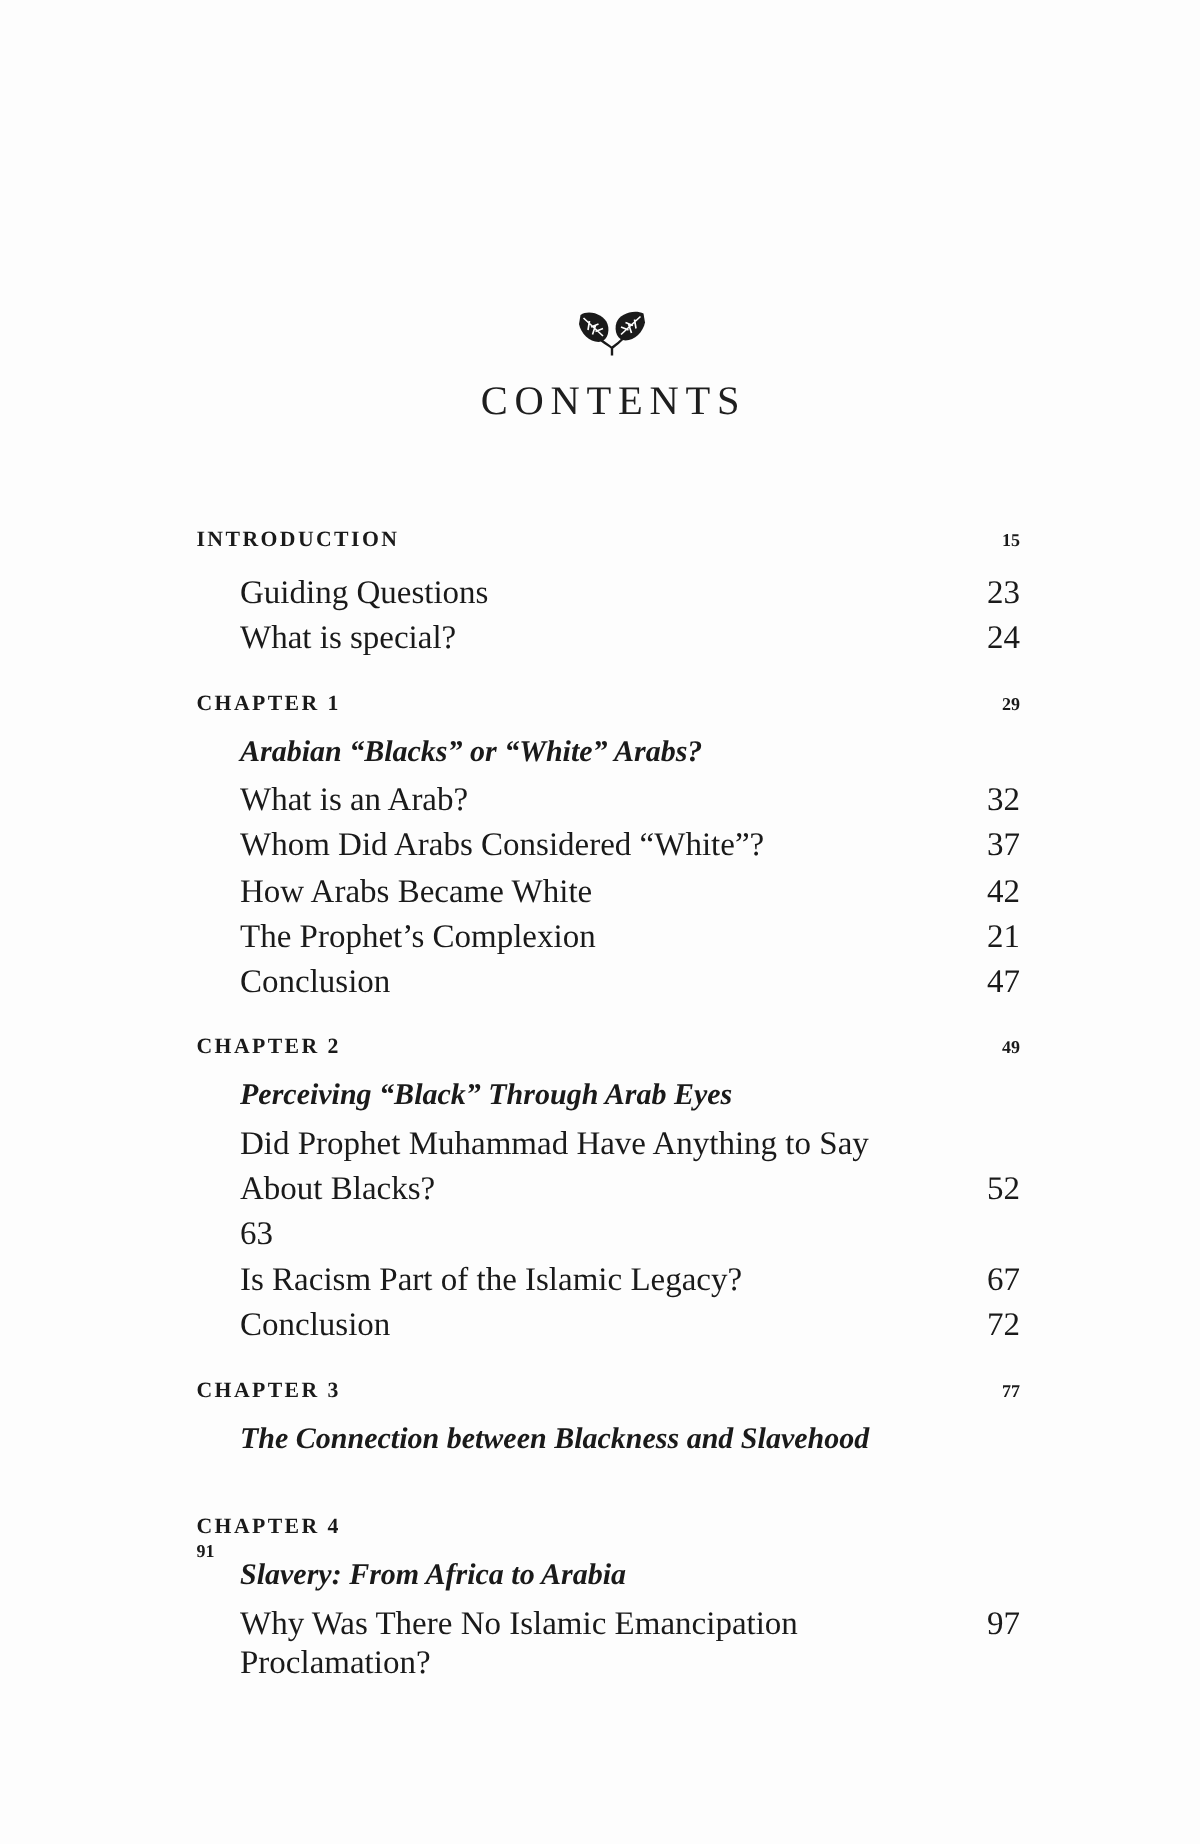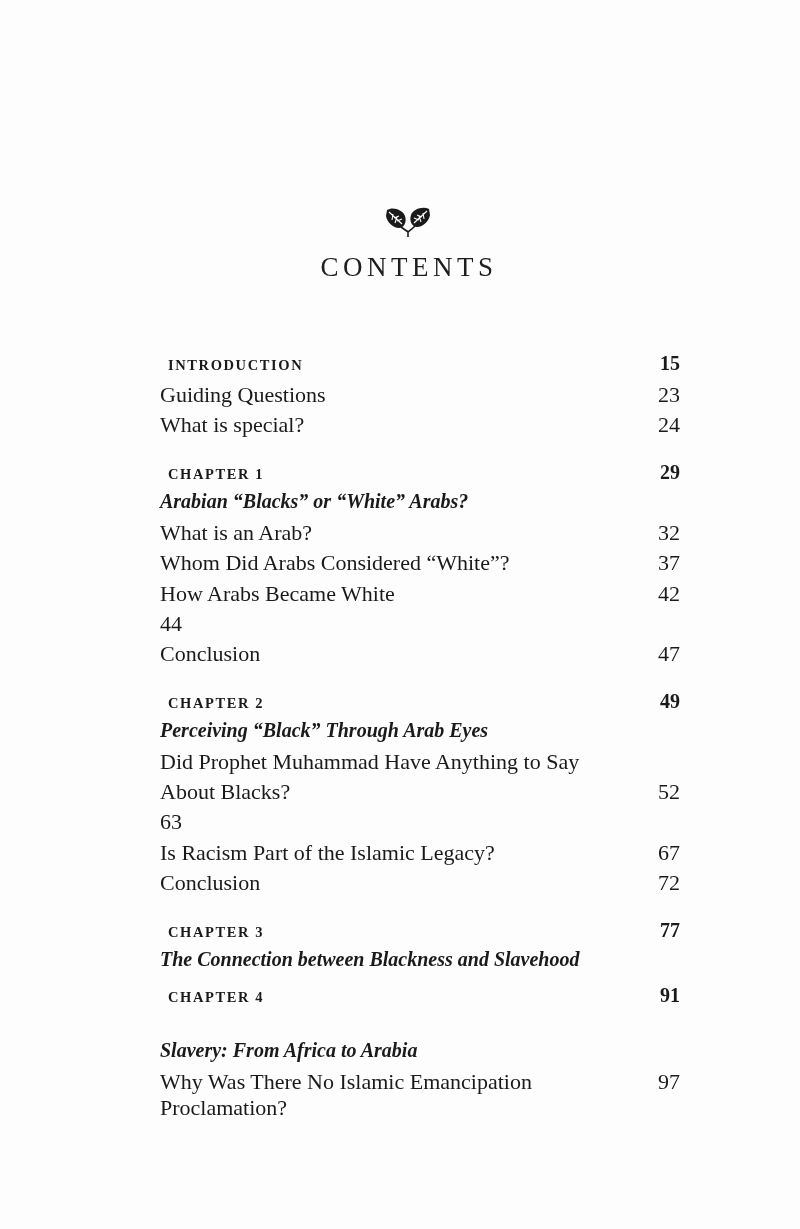--- a/index.html
+++ b/index.html
@@ -21,23 +21,23 @@
     font-size: 27px; letter-spacing: 4.5px;
     color: #1e1e1e;
   }
   .toc { position: absolute; left: 131px; width: 549px; top: 352px; }
   .row {
     position: absolute; left: 0; right: 0;
     display: flex; justify-content: space-between; align-items: baseline;
     height: 30px;
   }
   .head {
-    font-weight: bold; font-size: 14.5px; letter-spacing: 1.6px; margin-left: 37px;
+    font-weight: bold; font-size: 14.5px; letter-spacing: 1.6px;
   }
-  .head .pg { font-size: 20px; letter-spacing: 0; }
+  .head .pg { font-size: 12px; letter-spacing: 0; }
   .sub { padding-left: 29px; font-size: 22px; }
   .chtitle { padding-left: 29px; font-size: 20px; font-weight: bold; font-style: italic; }
   .pg { text-align: right; }
 </style>
 </head>
 <body>
 
 <div class="ornament">
   <svg width="50" height="32" viewBox="0 0 50 32">
 
@@ -80,21 +80,22 @@
     </div>
     <div class="row sub" style="top: 198px; gap: 20px;">
       <span>Whom Did Arabs Considered “White”?</span>
       <span class="pg">37</span>
     </div>
     <div class="row sub" style="top: 229px;">
       <span>How Arabs Became White</span>
       <span class="pg">42</span>
     </div>
     <div class="row sub" style="top: 259px;">
-      <span class="pg">44</span>
+      <span>The Prophet’s Complexion</span>
+      <span class="pg">21</span>
     </div>
     <div class="row sub" style="top: 289px;">
       <span>Conclusion</span>
       <span class="pg">47</span>
     </div>
     <div class="row head" style="top: 338px;">
       <span>CHAPTER 2</span>
       <span class="pg">49</span>
     </div>
     <div class="row chtitle" style="top: 367px;">
@@ -121,21 +122,21 @@
       <span class="pg">72</span>
     </div>
     <div class="row head" style="top: 567px;">
       <span>CHAPTER 3</span>
       <span class="pg">77</span>
     </div>
     <div class="row chtitle" style="top: 596px;">
       <span>The Connection between Blackness and Slavehood</span>
       <span class="pg"></span>
     </div>
-    <div class="row head" style="top: 632px;">
+    <div class="row head" style="top: 658px; flex-direction: column;">
       <span>CHAPTER 4</span>
       <span class="pg">91</span>
     </div>
     <div class="row chtitle" style="top: 687px;">
       <span>Slavery: From Africa to Arabia</span>
       <span class="pg"></span>
     </div>
     <div class="row sub" style="top: 717px;">
       <span>Why Was There No Islamic Emancipation Proclamation?</span>
       <span class="pg">97</span>

